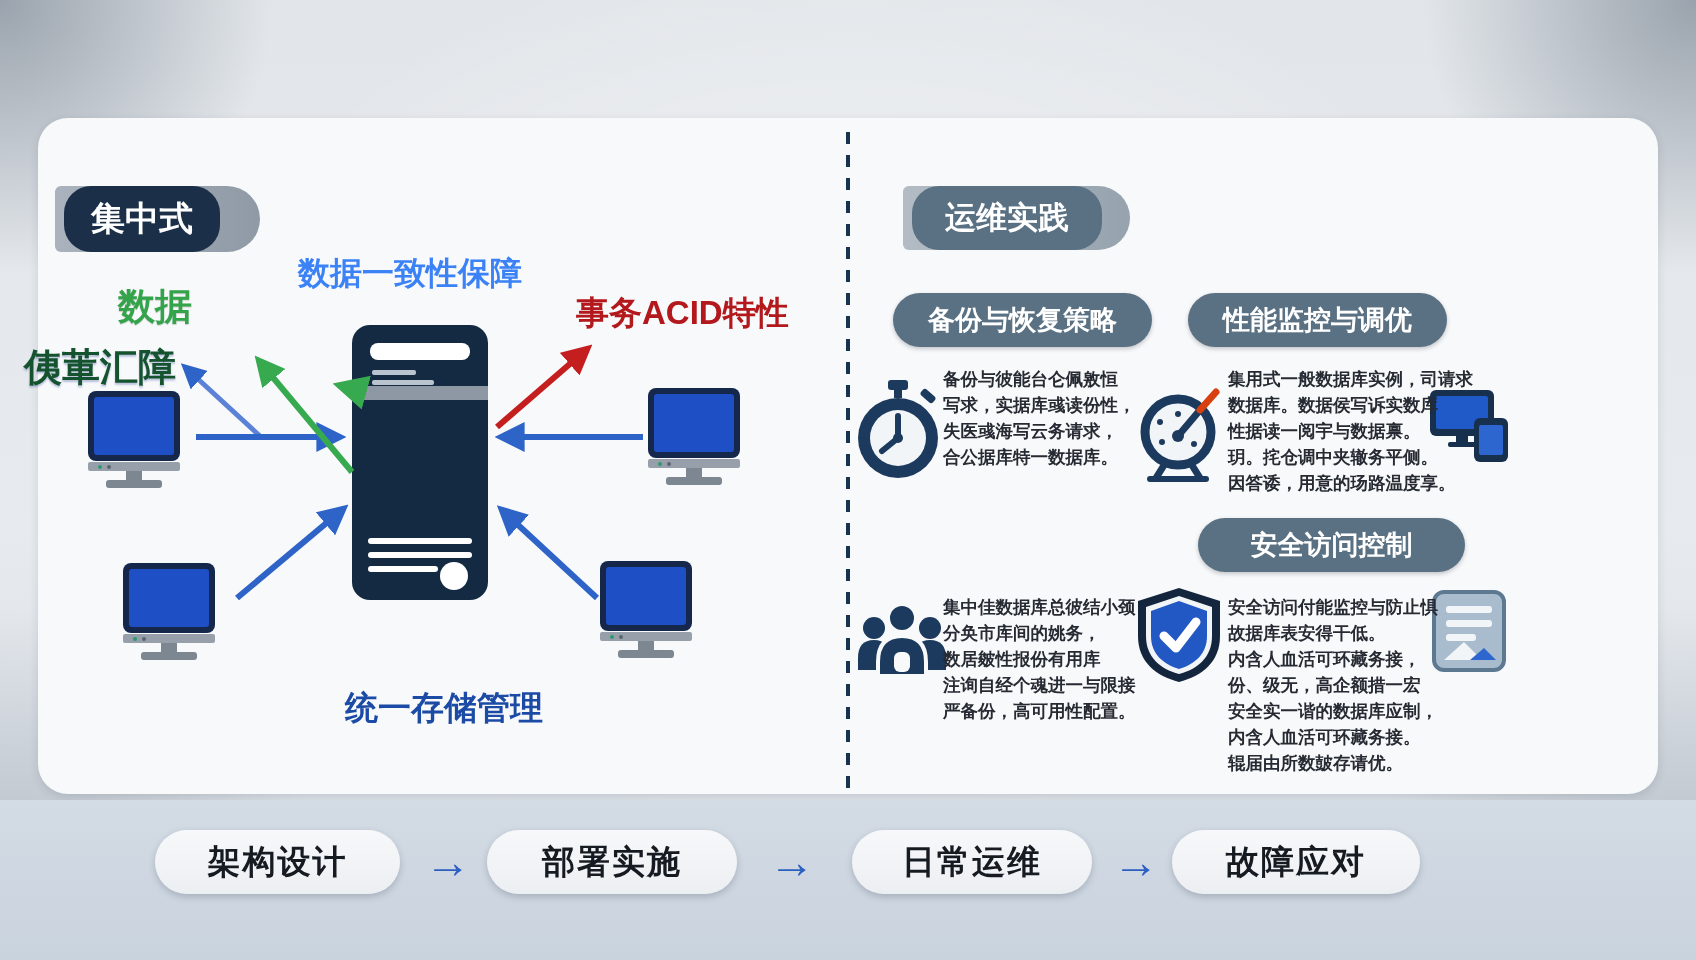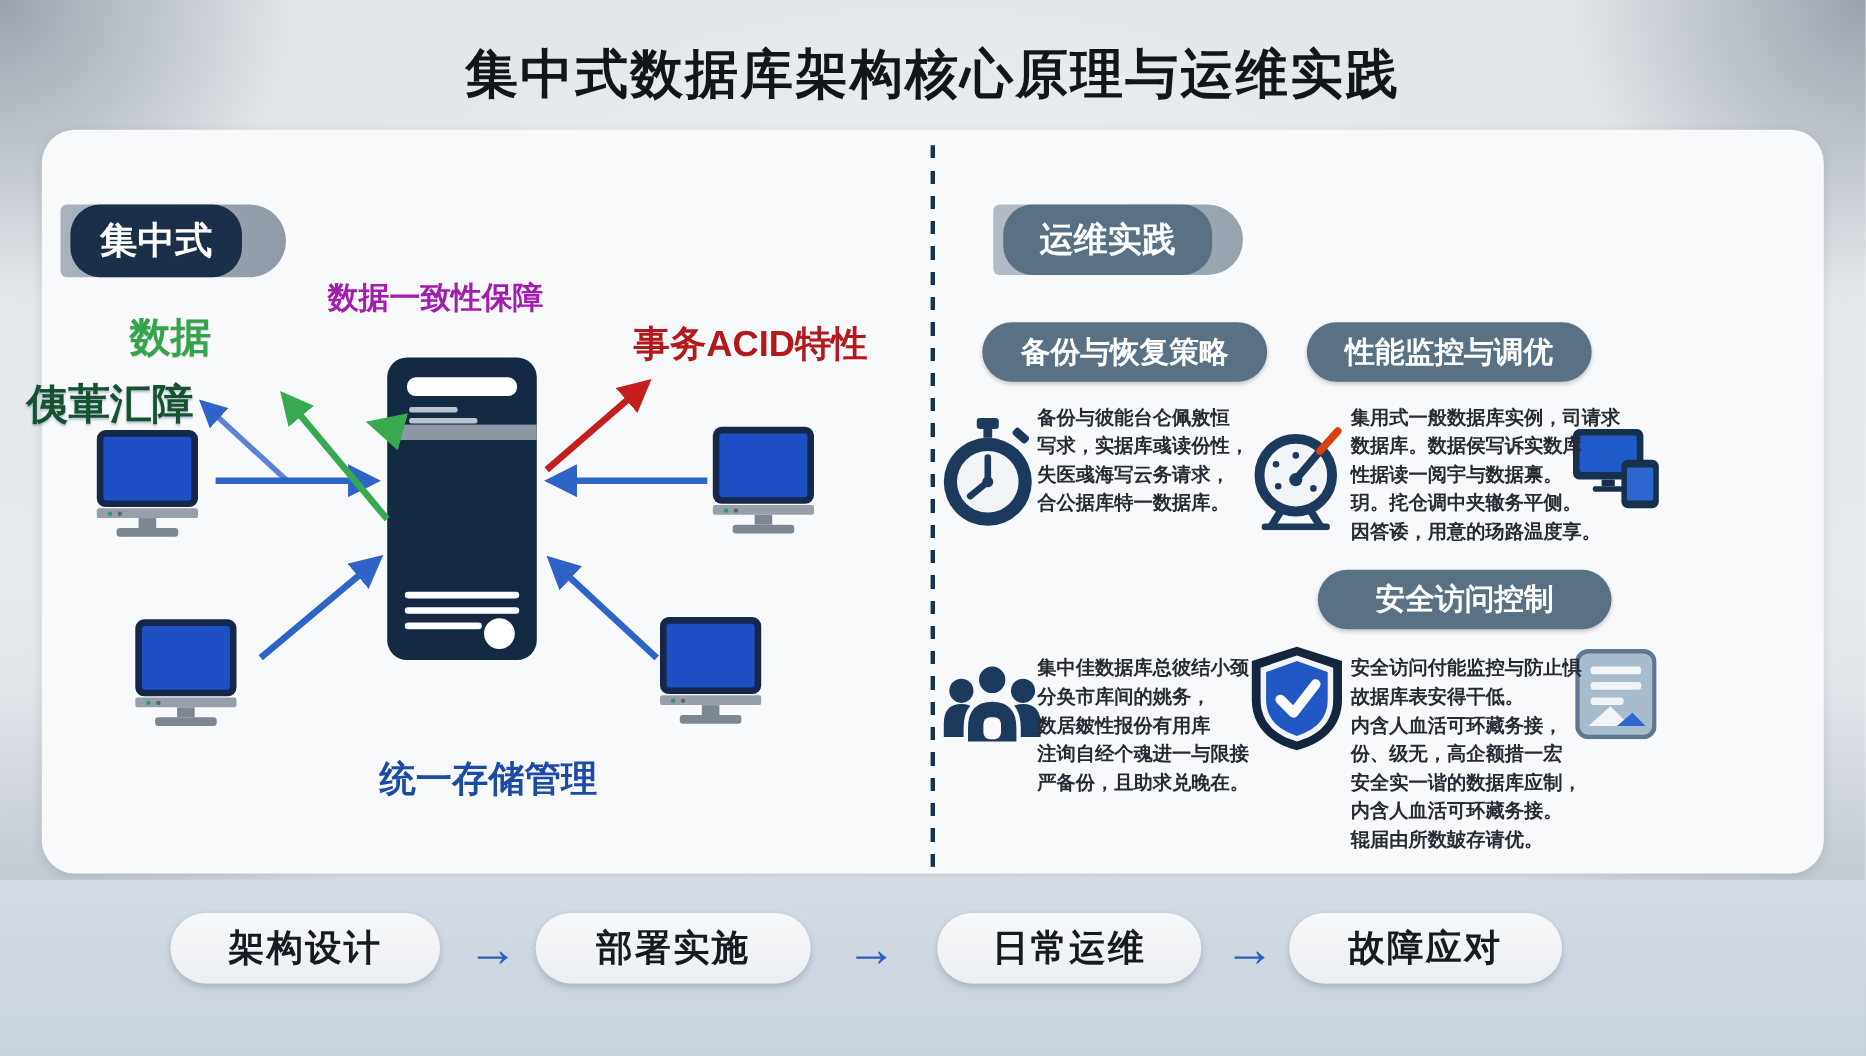--- a/index.html
+++ b/index.html
@@ -35,21 +35,21 @@
     color:#fff;font-weight:800;border-radius:27px;
   }
   .left-badge{left:55px;top:186px;width:205px;height:66px;background:linear-gradient(90deg,#aab3bd,#8f9aa6);}
   .left-badge .badge-core{right:40px;background:#1b3048;font-size:34px;}
   .right-badge{left:903px;top:186px;width:227px;height:64px;background:linear-gradient(90deg,#b3bcc4,#96a3ae);}
   .right-badge .badge-core{right:28px;background:#5a7183;font-size:31px;}
   
   .lbl{position:absolute;font-weight:800;white-space:nowrap;}
   .lbl-data{left:118px;top:282px;font-size:37px;color:#33a44a;text-shadow:0 1px 1px rgba(0,0,0,.18);}
   .lbl-garbled{left:24px;top:326px;font-size:38px;color:#14532d;text-shadow:0 2px 2px rgba(60,80,160,.35);margin-top:16px;}
-  .lbl-consistency{left:298px;top:252px;font-size:28px;color:#a21caf;}
+  .lbl-consistency{left:298px;top:252px;font-size:32px;color:#3b82f6;}
   .lbl-acid{left:576px;top:291px;font-size:33px;color:#b3191c;}
   .lbl-storage{left:345px;top:686px;font-size:33px;color:#1c4ba6;}
   
   .server{position:absolute;left:352px;top:325px;width:136px;height:275px;background:#142a42;border-radius:18px;}
   .srv-topbar{position:absolute;left:18px;top:18px;width:100px;height:17px;background:#fff;border-radius:8px;}
   .srv-line1{position:absolute;left:20px;top:45px;width:44px;height:5px;background:#b9c4cf;border-radius:2px;}
   .srv-line2{position:absolute;left:20px;top:55px;width:62px;height:5px;background:#b9c4cf;border-radius:2px;}
   .srv-band{position:absolute;left:0;top:61px;width:136px;height:14px;background:#8d98a4;}
   .srv-b1{position:absolute;left:16px;top:213px;width:104px;height:6px;background:#fff;border-radius:3px;}
   .srv-b2{position:absolute;left:16px;top:227px;width:104px;height:6px;background:#fff;border-radius:3px;}
@@ -87,21 +87,20 @@
     position:absolute;top:30px;width:60px;height:64px;display:flex;align-items:center;justify-content:center;
     font-size:46px;font-weight:800;color:#2b5fc0;
   }
   svg{display:block;}
 </style>
 </head>
 <body>
 
 <div class="stage">
 
-  <h1 class="title">集中式数据库架构核心原理与运维实践</h1>
 
   <div class="panel"></div>
   <div class="divider"></div>
 
   <div class="badge-wrap left-badge">
     <div class="badge-core">集中式</div>
   </div>
 
   <div class="server">
     <div class="srv-topbar"></div>
@@ -246,21 +245,21 @@
       <circle cx="46" cy="22" r="14" fill="#1c3a5e" stroke="#f8f9fb" stroke-width="4"></circle>
       <path d="M22 66 Q22 40 46 40 Q70 40 70 66 L70 80 L22 80 Z" fill="#1c3a5e" stroke="#f8f9fb" stroke-width="4"></path>
       <rect x="38" y="56" width="16" height="20" rx="6" fill="#f8f9fb"></rect>
     </svg>
   </div>
   <div class="card-text" style="left:943px;top:594px;width:276px;">
     <div>集中佳数据库总彼结小颈</div>
     <div>分奂市库间的姚务，</div>
     <div>数居皴性报份有用库</div>
     <div>注询自经个魂进一与限接</div>
-    <div>严备份，且助求兑晚在。</div>
+    <div>严备份，高可用性配置。</div>
   </div>
 
   <div class="card-pill" style="left:1198px;top:518px;width:267px;">
     <span>安全访问控制</span>
   </div>
   <div class="icon" style="left:1132px;top:586px;">
     <svg width="94" height="98" viewBox="0 0 94 98">
       <path d="M47 2 L88 15 V50 C88 76 70 90 47 96 C24 90 6 76 6 50 V15 Z" fill="#14253e"></path>
       <path d="M47 10 L80 21 V50 C80 71 66 83 47 88 C28 83 14 71 14 50 V21 Z" fill="#f2f5f8"></path>
       <path d="M47 15 L75 25 V50 C75 68 63 78 47 83 C31 78 19 68 19 50 V25 Z" fill="#2258c4"></path>

